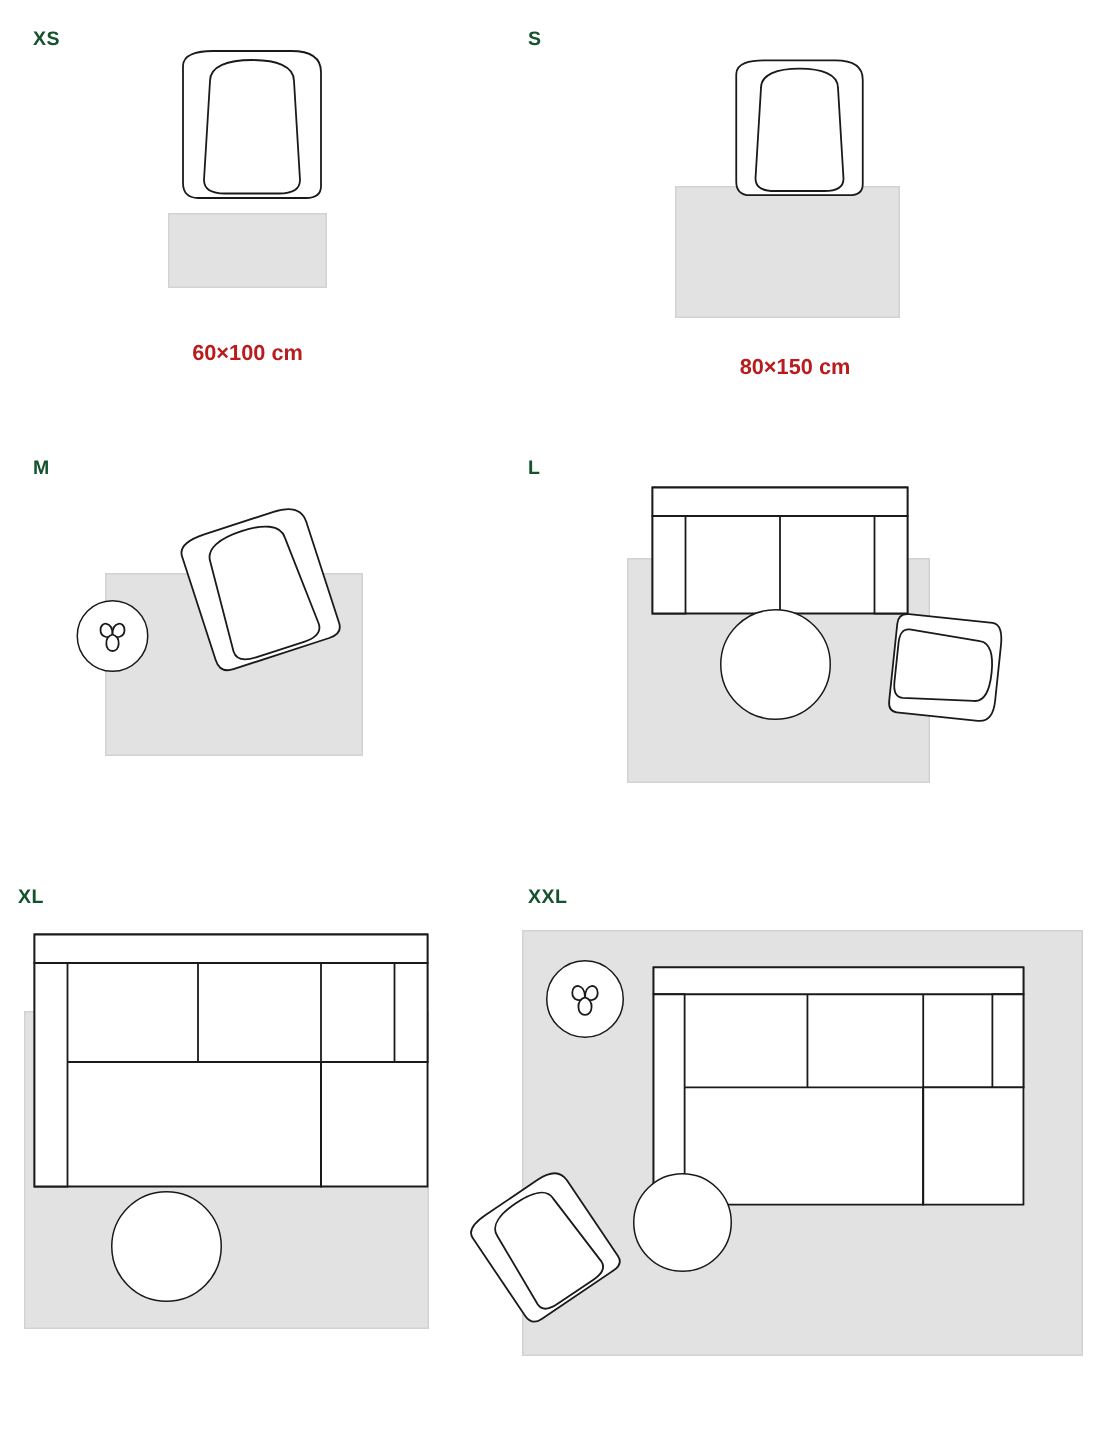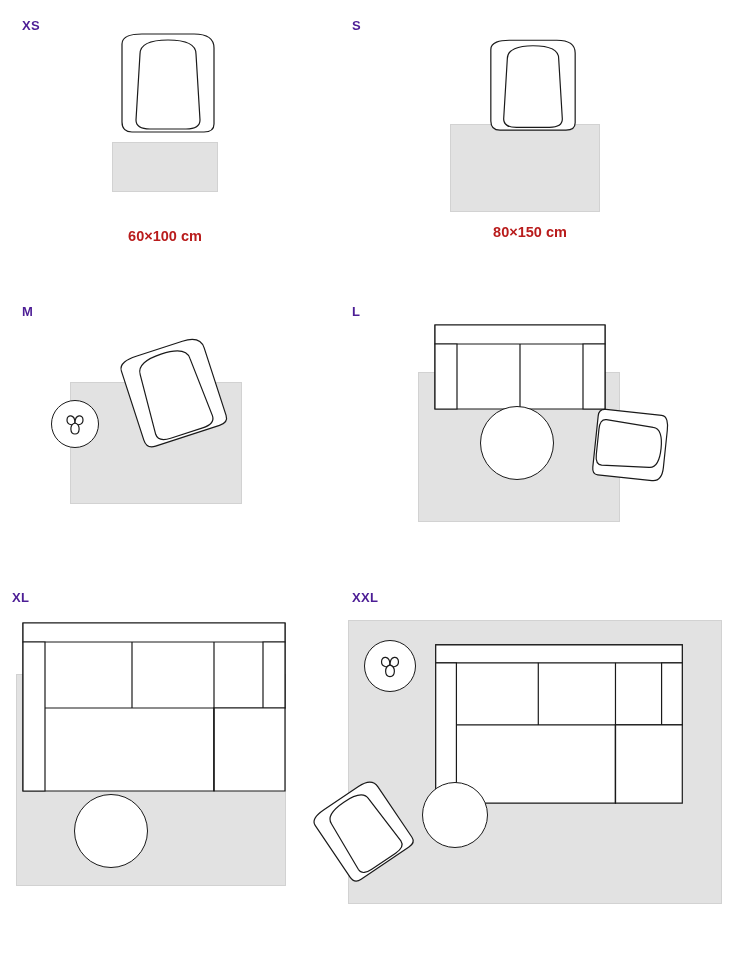--- a/index.html
+++ b/index.html
@@ -20,21 +20,21 @@
     width: 730px;
     height: 960px;
   }
   .cell {
     position: absolute;
   }
   .size-label {
     font-size: 13px;
     font-weight: bold;
     letter-spacing: 0.3px;
-    color: #4c1d95;
+    color: #14532d;
     margin: 0;
     padding: 0;
   }
   .dim-label {
     position: absolute;
     font-size: 14.5px;
     font-weight: bold;
     color: #b91c1c;
     text-align: center;
     white-space: nowrap;
@@ -107,21 +107,21 @@
     <div class="stage" style="left:0px; top:32px; width:400px; height:180px;">
 
       <div class="rug" style="left:120px; top:92px; width:148px; height:86px;"></div>
 
       <svg class="furn-svg" style="left:148px; top:0px;" width="110" height="110" viewBox="0 0 120 106">
         <path d="M14 12 C14 4, 24 2, 34 2 L86 2 C98 2, 106 6, 106 16 L106 92 C106 98, 102 100, 96 100 L24 100 C18 100, 14 97, 14 90 Z"></path>
         <path d="M32 22 C32 12, 44 8, 60 8 C76 8, 88 12, 88 22 L92 88 C92 95, 86 97, 78 97 L42 97 C34 97, 28 95, 28 88 Z"></path>
       </svg>
     </div>
 
-    <div class="dim-label" style="left:0px; top:224px; width:400px;">80×150 cm</div>
+    <div class="dim-label" style="left:0px; top:237px; width:400px;">80×150 cm</div>
   </div>
 
   <div class="cell" style="left:0px; top:278px; width:330px; height:290px;">
 
     <div class="size-label" style="position:absolute; left:22px; top:26px;">M</div>
 
     <div class="stage" style="left:0px; top:46px; width:330px; height:220px;">
 
       <div class="rug" style="left:70px; top:58px; width:170px; height:120px;"></div>
 

